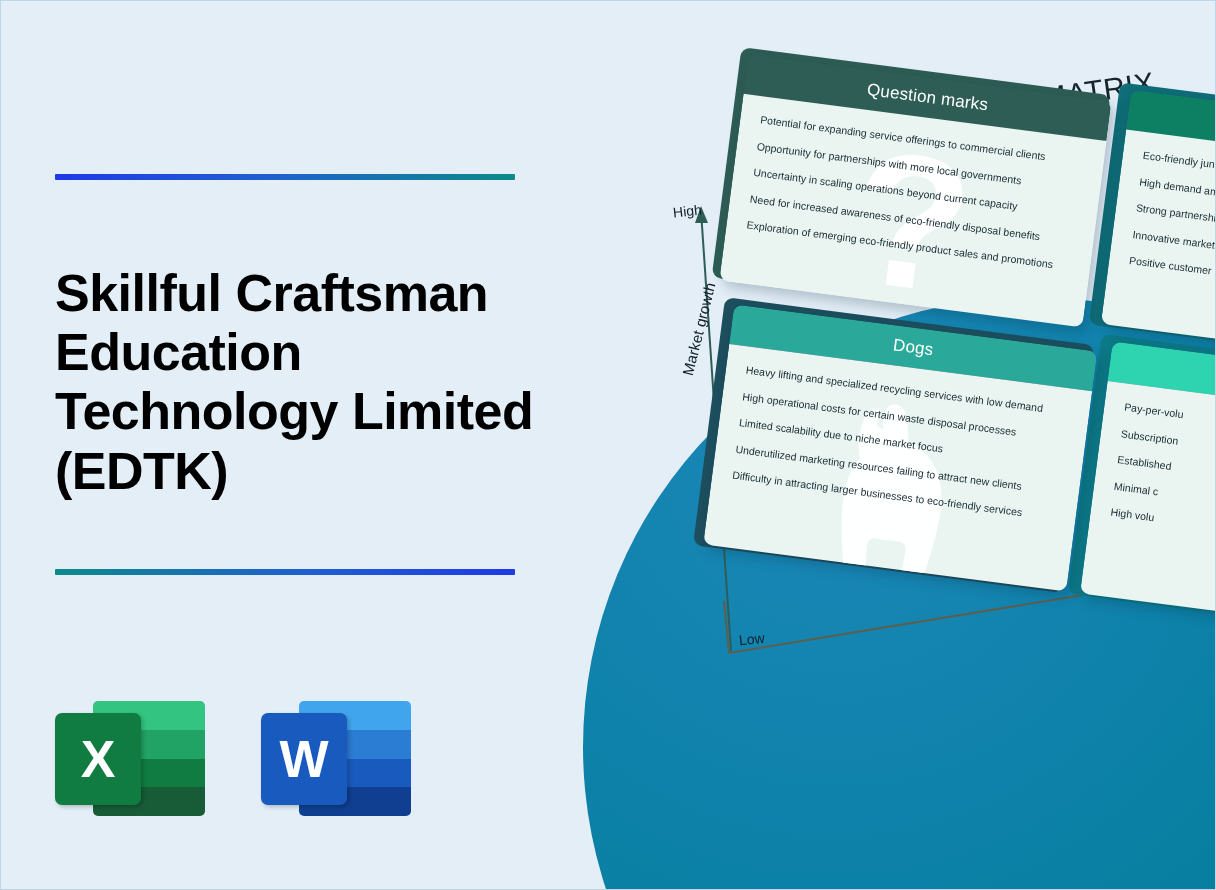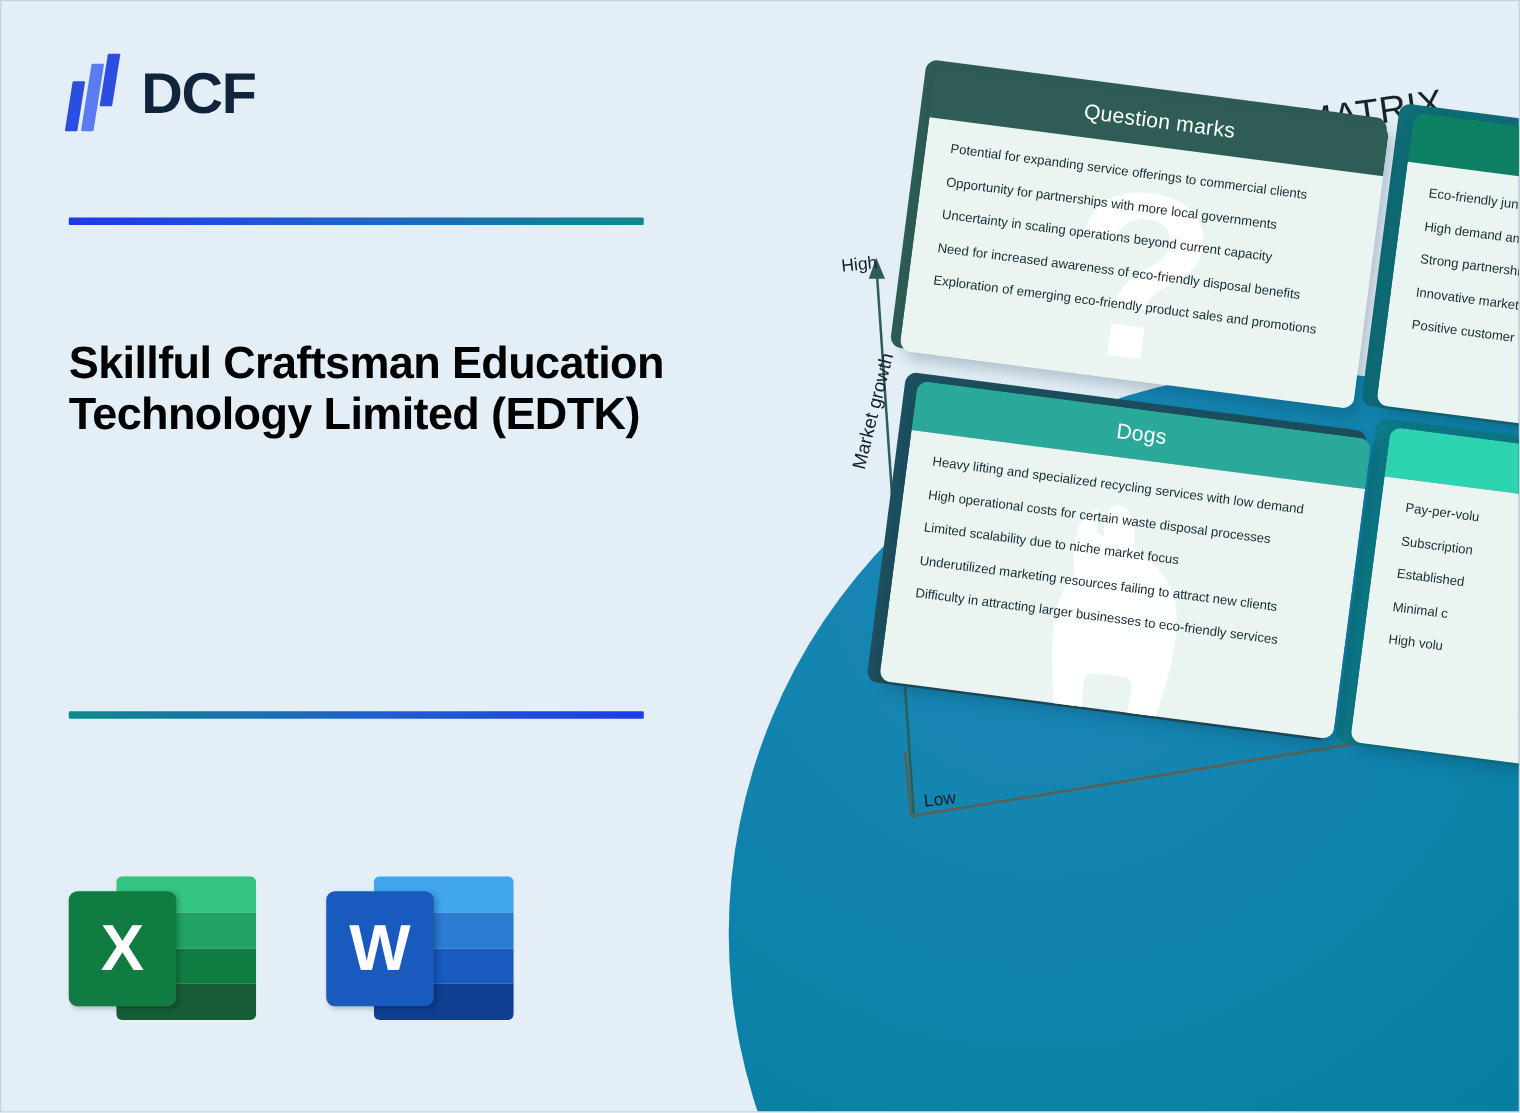--- a/index.html
+++ b/index.html
@@ -24,22 +24,22 @@
   #brand .mark i.b1{left:2px;  top:22px; width:10px;height:40px;background:#2b4de0;}
   #brand .mark i.b2{left:16px; top:8px;  width:10px;height:54px;background:#5b7cf0;}
   #brand .mark i.b3{left:30px; top:0px;  width:10px;height:42px;background:#2b4de0;}
   #brand .wordmark{font-size:46px;font-weight:700;color:#10243b;letter-spacing:-1px;line-height:1;}
 
   .rule{position:absolute;left:54px;width:460px;height:6px;border-radius:1px;}
   #rule-top{top:173px;background:linear-gradient(90deg,#1f3ae8 0%,#1f5fcf 45%,#0d8a8a 100%);}
   #rule-bottom{top:568px;background:linear-gradient(90deg,#0d8a8a 0%,#1f5fcf 55%,#1f3ae8 100%);}
 
   #company-title{
-    position:absolute;left:54px;top:244px;width:530px;
-    font-size:36px;line-height:1.14;font-weight:700;color:#000;
+    position:absolute;left:54px;top:228px;width:530px;
+    font-size:52px;line-height:1.14;font-weight:700;color:#000;
     letter-spacing:-0.5px;
   }
 
   
   #office-icons{position:absolute;left:54px;top:700px;display:flex;gap:56px;}
   .office-icon{position:relative;width:150px;height:115px;}
   .office-icon .sheet{position:absolute;left:38px;top:0;width:112px;height:115px;border-radius:5px;overflow:hidden;display:flex;flex-direction:column;}
   .office-icon .sheet span{flex:1;display:block;}
   .office-icon .tile{position:absolute;left:0;top:12px;width:86px;height:92px;border-radius:7px;display:flex;align-items:center;justify-content:center;
       box-shadow:2px 2px 4px rgba(0,0,0,.22);}
@@ -100,28 +100,20 @@
   #card-cows{left:398px;top:238px;width:330px;height:254px;}
   #card-cows .hdr{background:#2ed3b0;height:40px;}
 
   #bcg-title{position:absolute;left:405px;top:78px;font-size:30px;color:#16242c;font-weight:400;transform:rotate(-8deg);letter-spacing:.5px;white-space:nowrap;}
 </style>
 </head>
 <body>
 
 <div id="page">
 
-  <div id="brand">
-    <span class="mark">
-      <i class="b1"></i>
-        <i class="b2"></i>
-        <i class="b3"></i>
-    </span>
-    <span class="wordmark">DCF</span>
-  </div>
 
   <div class="rule" id="rule-top"></div>
 
   <h1 id="company-title">Skillful Craftsman Education Technology Limited (EDTK)</h1>
 
   <div class="rule" id="rule-bottom"></div>
 
   <div id="office-icons">
     <div class="office-icon" id="icon-excel">
       <div class="sheet">

